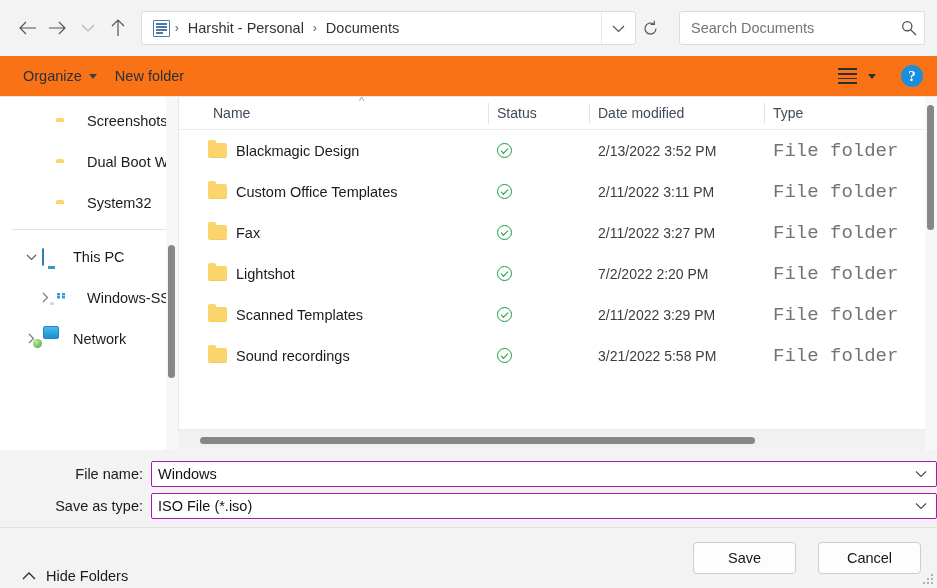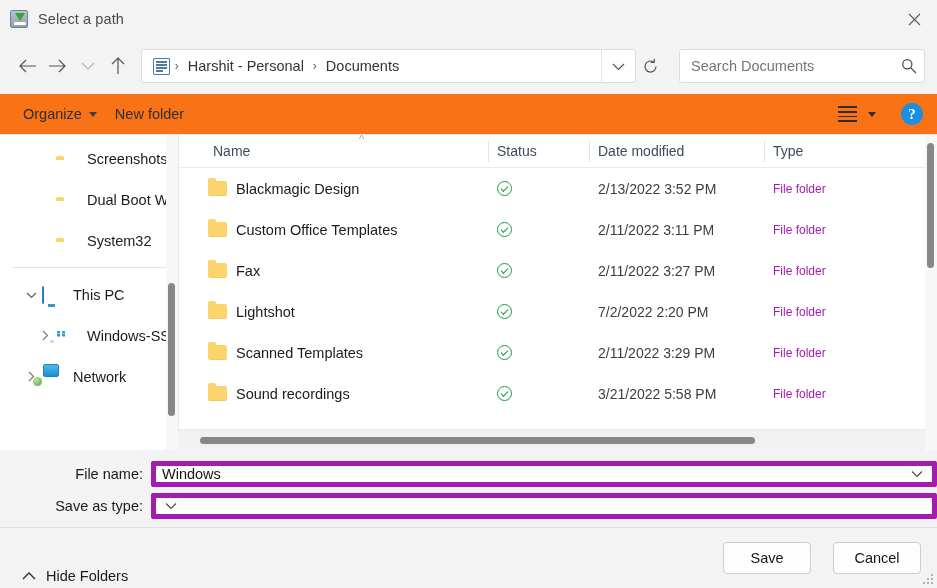--- a/index.html
+++ b/index.html
@@ -305,21 +305,21 @@
   }
   .row {
     height: 41px;
     display: flex; align-items: center;
     font-size: 14.5px; color: #1b1b1b;
   }
   .cell-name { flex: 0 0 311px; display: flex; align-items: center; padding-left: 30px; }
   .cell-name .folder-ico { margin-right: 9px; }
   .cell-status { flex: 0 0 101px; display: flex; align-items: center; padding-left: 8px; }
   .cell-date { flex: 0 0 175px; padding-left: 8px; color: #3d3d3d; font-size: 14px; }
-  .cell-type { flex: 1 1 auto; padding-left: 8px; color: #a21caf; font-size: 12px; }
+  .cell-type { flex: 1 1 auto; padding-left: 8px; color: #737373; font-size: 19px; font-family: Liberation Mono, monospace; }
   .sync-ico {
     width: 15px; height: 15px; border-radius: 50%;
     border: 1.5px solid #1a9c46;
     position: relative;
   }
   .sync-ico::after {
     content: ""; position: absolute;
     left: 3px; top: 3.5px; width: 6px; height: 3px;
     border-left: 1.5px solid #1a9c46;
     border-bottom: 1.5px solid #1a9c46;
@@ -355,21 +355,21 @@
     display: flex; align-items: center;
     height: 28px; margin-bottom: 4px;
   }
   .field-label {
     flex: 0 0 151px;
     text-align: right; padding-right: 8px;
     font-size: 14.5px; color: #1b1b1b;
   }
   .field-ctrl {
     flex: 1 1 auto; height: 26px;
-    background: #ffffff; border: 5px solid #a21caf;
+    background: #ffffff; border: 1px solid #a21caf;
     display: flex; align-items: center;
     border-radius: 2px;
   }
   .field-value {
     flex: 1; font-size: 14.5px; color: #121212;
     padding-left: 6px; white-space: nowrap; overflow: hidden;
   }
   .field-caret {
     width: 30px; height: 24px;
     display: flex; align-items: center; justify-content: center;
@@ -386,21 +386,21 @@
     position: relative;
   }
   .hide-folders {
     display: flex; align-items: center; gap: 10px;
     font-size: 14.5px; color: #1b1b1b;
     padding: 4px 6px;
     margin-top: 36px;
   }
   .footer-spacer { flex: 1; }
   .btn {
-    width: 88px; height: 32px;
+    width: 103px; height: 32px;
     background: #fdfdfd;
     border: 1px solid #cdcdcd;
     border-radius: 4px;
     font-size: 14.5px; color: #161616;
     display: flex; align-items: center; justify-content: center;
     margin-left: 22px;
   }
   .resize-grip {
     position: absolute; right: 3px; bottom: 3px;
     width: 12px; height: 12px;
@@ -411,29 +411,20 @@
       radial-gradient(circle, #b0b0b0 45%, transparent 46%) 4px 4px/4px 4px no-repeat,
       radial-gradient(circle, #b0b0b0 45%, transparent 46%) 8px 4px/4px 4px no-repeat,
       radial-gradient(circle, #b0b0b0 45%, transparent 46%) 8px 0px/4px 4px no-repeat;
   }
 </style>
 </head>
 <body>
 
 <div class="dialog">
 
-  <div class="titlebar">
-    <div class="title-icon"></div>
-    <div class="title-text">Select a path</div>
-    <div class="titlebar-close">
-      <svg width="13" height="13" viewBox="0 0 13 13">
-        <path d="M1 1 L12 12 M12 1 L1 12" stroke="#5a5a5a" stroke-width="1.1" fill="none"></path>
-      </svg>
-    </div>
-  </div>
 
   <div class="navbar">
     <div class="nav-btn">
       <svg width="19" height="16" viewBox="0 0 19 16">
         <path d="M8 2 L2 8 L8 14 M2 8 L18 8" stroke="#555" stroke-width="1.2" fill="none"></path>
       </svg>
     </div>
     <div class="nav-btn">
       <svg width="19" height="16" viewBox="0 0 19 16">
         <path d="M11 2 L17 8 L11 14 M17 8 L1 8" stroke="#555" stroke-width="1.2" fill="none"></path>
@@ -686,20 +677,21 @@
         <div class="field-caret">
           <svg width="12" height="8" viewBox="0 0 12 8">
             <path d="M1 1.5 L6 6.5 L11 1.5" stroke="#4a4a4a" stroke-width="1.1" fill="none"></path>
           </svg>
         </div>
       </div>
     </div>
     <div class="field-row">
       <div class="field-label">Save as type:</div>
       <div class="field-ctrl">
+        <div class="field-value">ISO File (*.iso)</div>
         <div class="field-caret">
           <svg width="12" height="8" viewBox="0 0 12 8">
             <path d="M1 1.5 L6 6.5 L11 1.5" stroke="#4a4a4a" stroke-width="1.1" fill="none"></path>
           </svg>
         </div>
       </div>
     </div>
   </div>
 
   <div class="footer">

